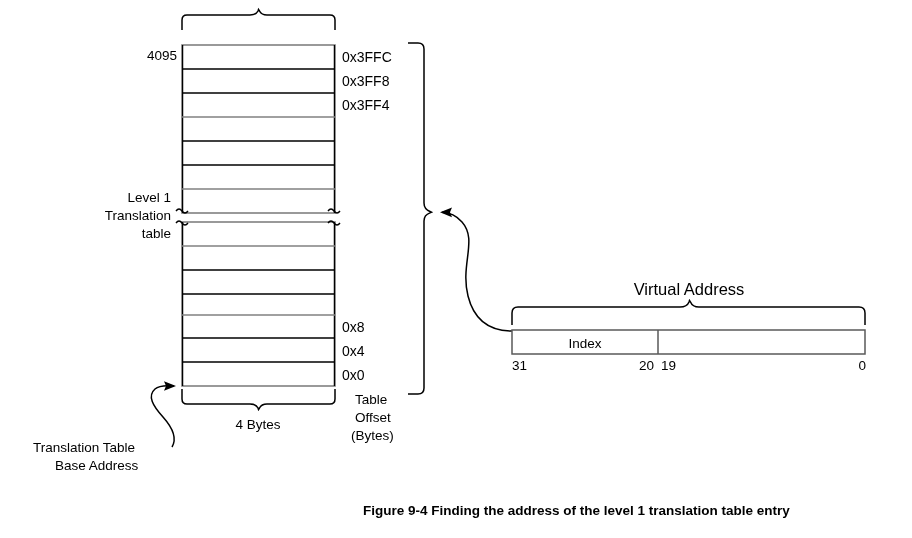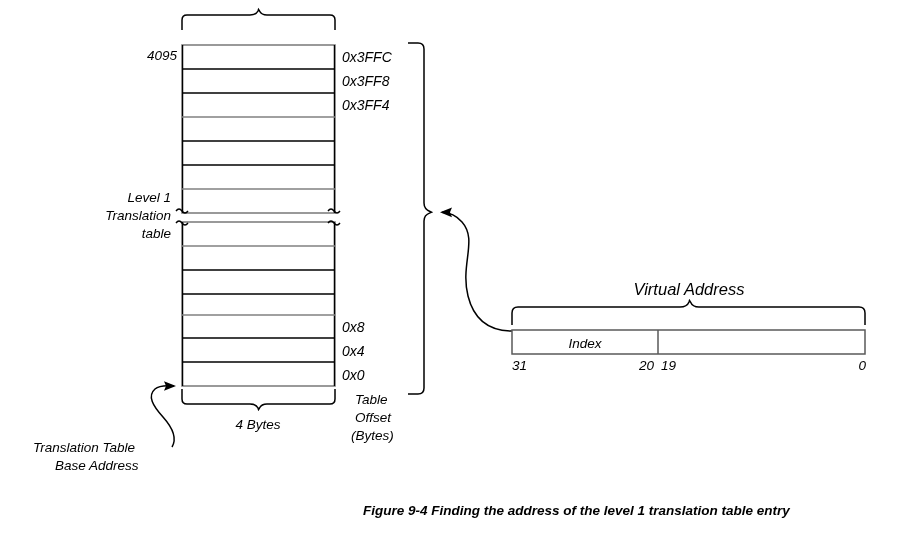--- a/index.html
+++ b/index.html
@@ -15,21 +15,20 @@
     overflow: hidden;
     font-family: "Liberation Sans", sans-serif;
     color: #000000;
   }
   #figure-root {
     position: absolute;
     left: 0;
     top: 0;
     width: 828px;
     height: 538px;
-    font-style: italic;
   }
   svg#diagram {
     position: absolute;
     left: 0;
     top: 0;
     width: 912px;
     height: 538px;
     display: block;
   }
   .tbl-outline {

